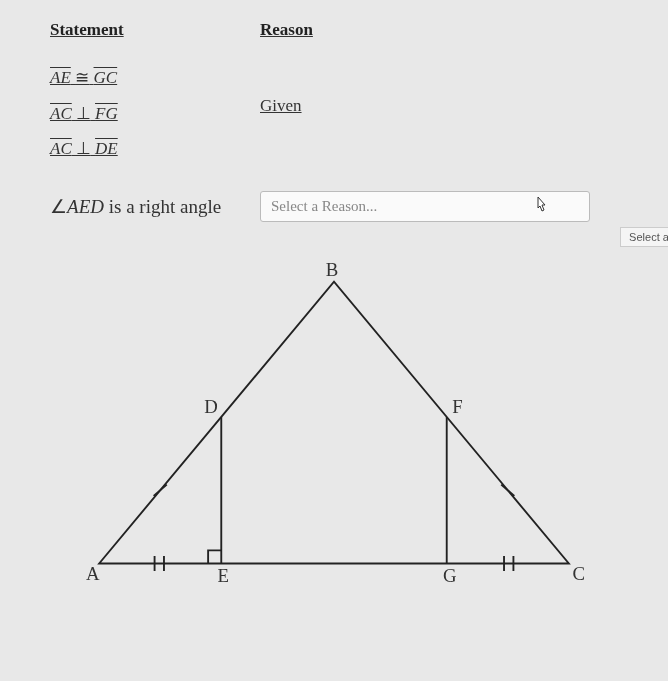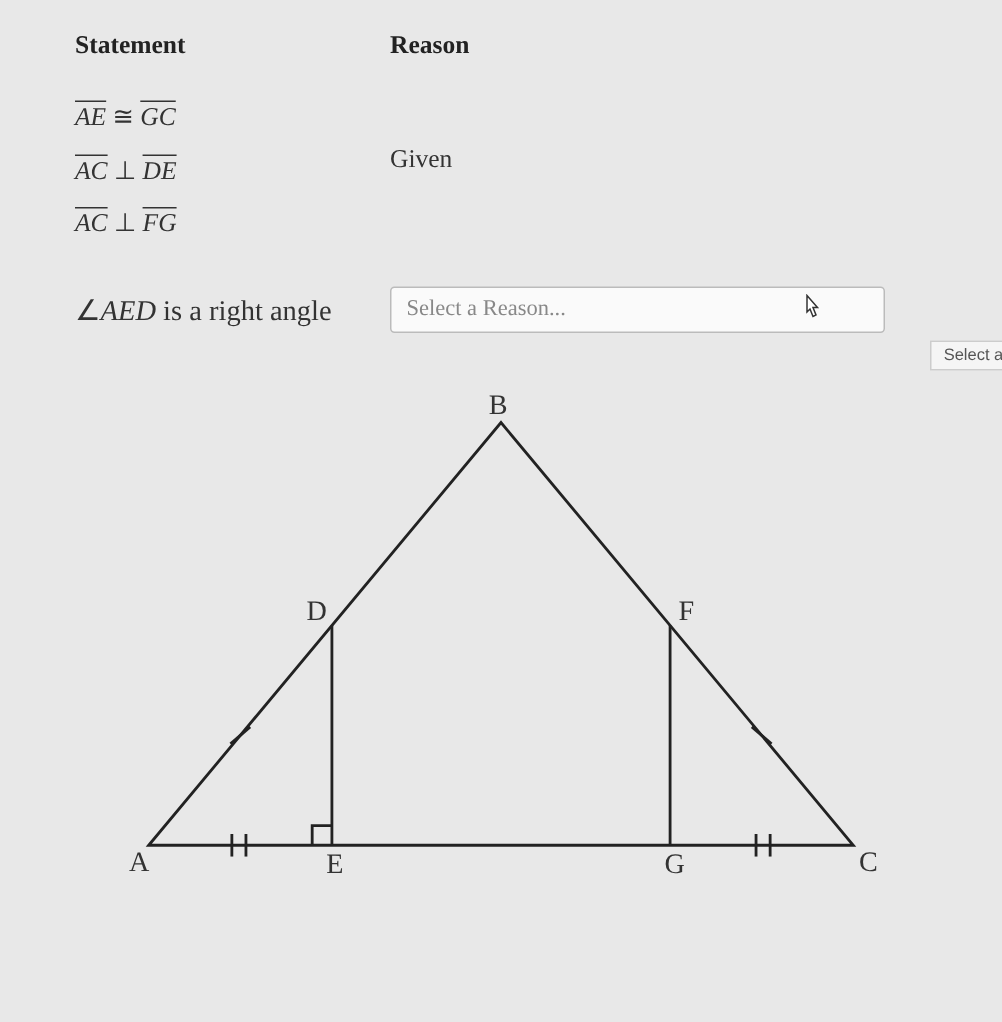--- a/index.html
+++ b/index.html
@@ -8,20 +8,21 @@
     font-family: Georgia, 'Times New Roman', serif;
     background: #e8e8e8;
     width: 668px;
     height: 681px;
     overflow: hidden;
     color: #333;
   }
   .proof-table {
     display: flex;
     padding: 20px 0 0 50px;
+    text-decoration: underline;
   }
   .col-statement {
     width: 210px;
   }
   .col-reason {
     flex: 1;
   }
   .header {
     font-weight: bold;
     font-size: 17px;
@@ -108,26 +109,26 @@
     <div class="header">Statement</div>
     <div class="given-block">
       <div>
         <span class="overline">AE</span>
         <span class="congr">≅</span>
         <span class="overline">GC</span>
       </div>
       <div>
         <span class="overline">AC</span>
         <span class="perp">⊥</span>
-        <span class="overline">DE</span>
+        <span class="overline">FG</span>
       </div>
       <div>
         <span class="overline">AC</span>
         <span class="perp">⊥</span>
-        <span class="overline">FG</span>
+        <span class="overline">DE</span>
       </div>
     </div>
   </div>
   <div class="col-reason">
     <div class="header">Reason</div>
     <div class="given-reason">Given</div>
   </div>
 </div>
 
 <div class="row2">

